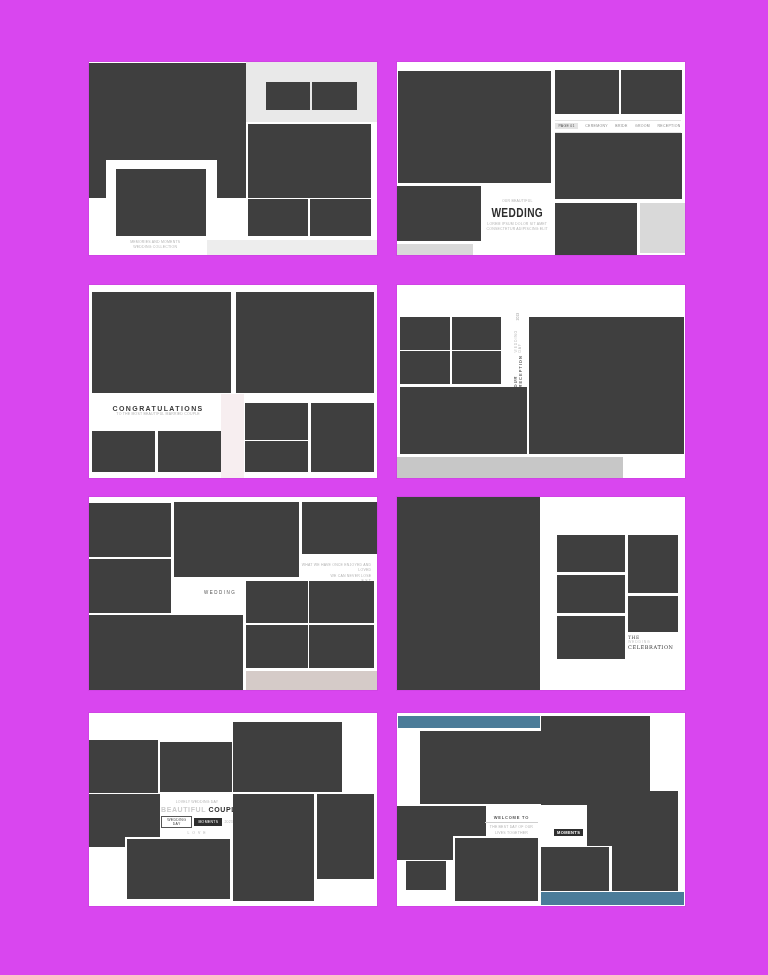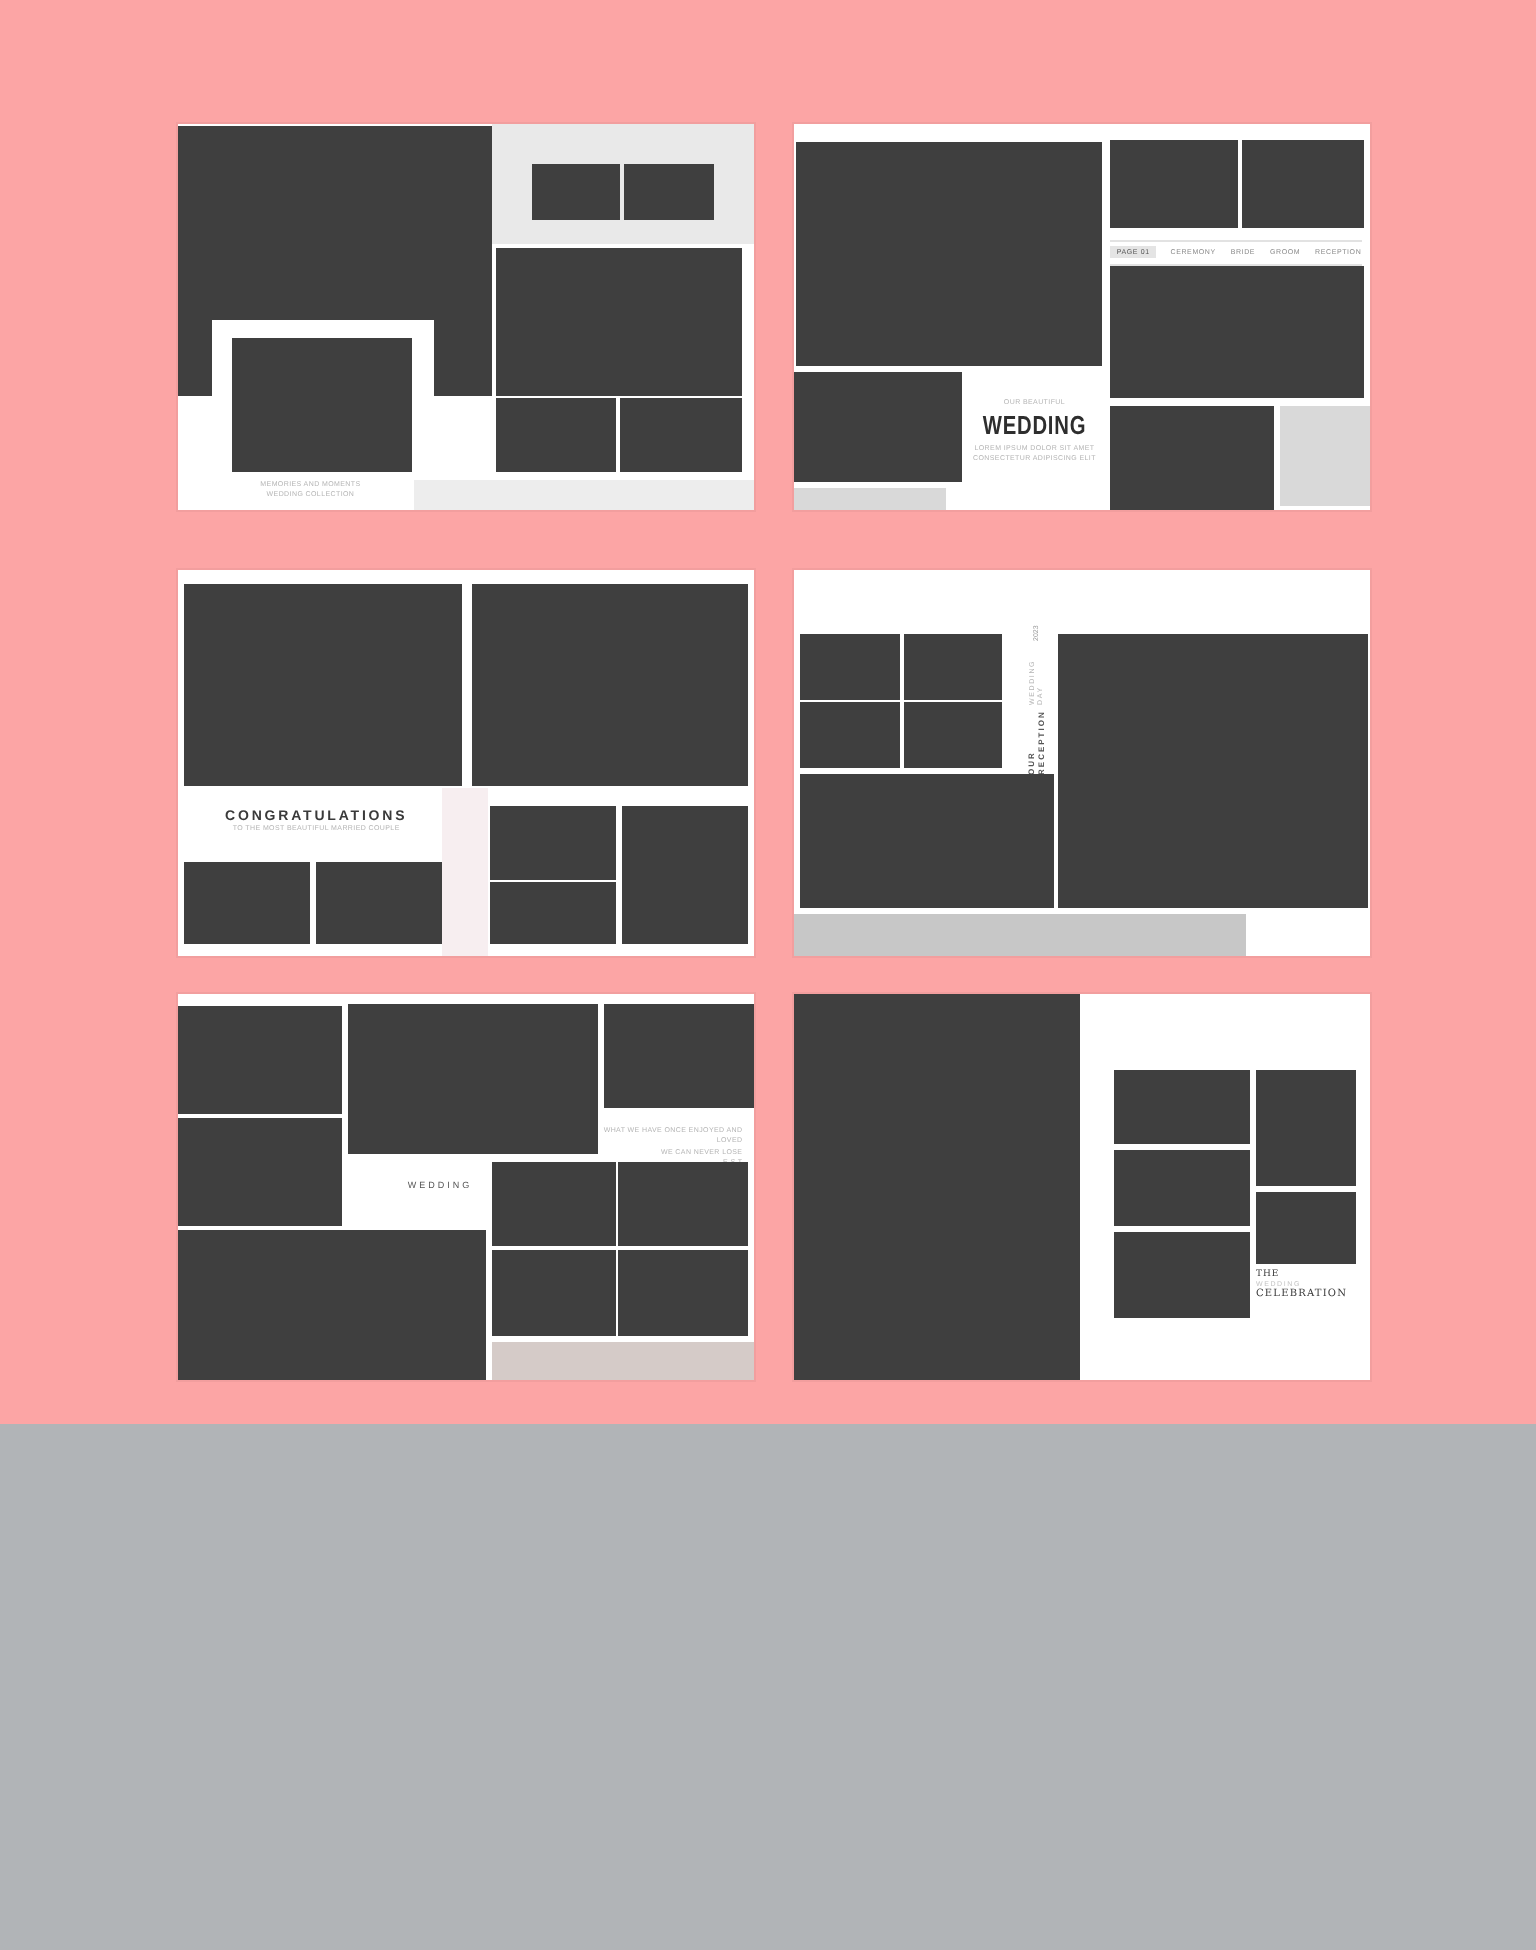--- a/index.html
+++ b/index.html
@@ -1,17 +1,17 @@
 <!DOCTYPE html>
 <html><head>
 <meta charset="utf-8">
 <style>
   html,body{margin:0;padding:0;}
   body{background:#b1b4b7;font-family:"Liberation Sans", sans-serif;}
-  #canvas{position:relative;width:768px;height:712px;background:#fca5a5;margin:0 auto;overflow:hidden;}
+  #canvas{position:relative;width:768px;height:975px;background:#d946ef;margin:0 auto;overflow:hidden;}
   .card{position:absolute;width:288px;height:193px;background:#ffffff;overflow:hidden;box-shadow:0 0 0 1px rgba(0,0,0,0.04);}
   .abs{position:absolute;}
   .ph{position:absolute;background:#3f3f3f;}
   .panel{position:absolute;background:#e9e9e9;}
   .strip{position:absolute;background:#cdcdcd;}
   .pink{position:absolute;background:#f7eef0;}
   .mauve{position:absolute;background:#d5cbc8;}
   .blue{position:absolute;background:#4b7c99;}
   .whiteblk{position:absolute;background:#ffffff;}
   .micro-lt{font-size:3.5px;color:#b5b5b5;letter-spacing:0.2px;line-height:1.6;}

